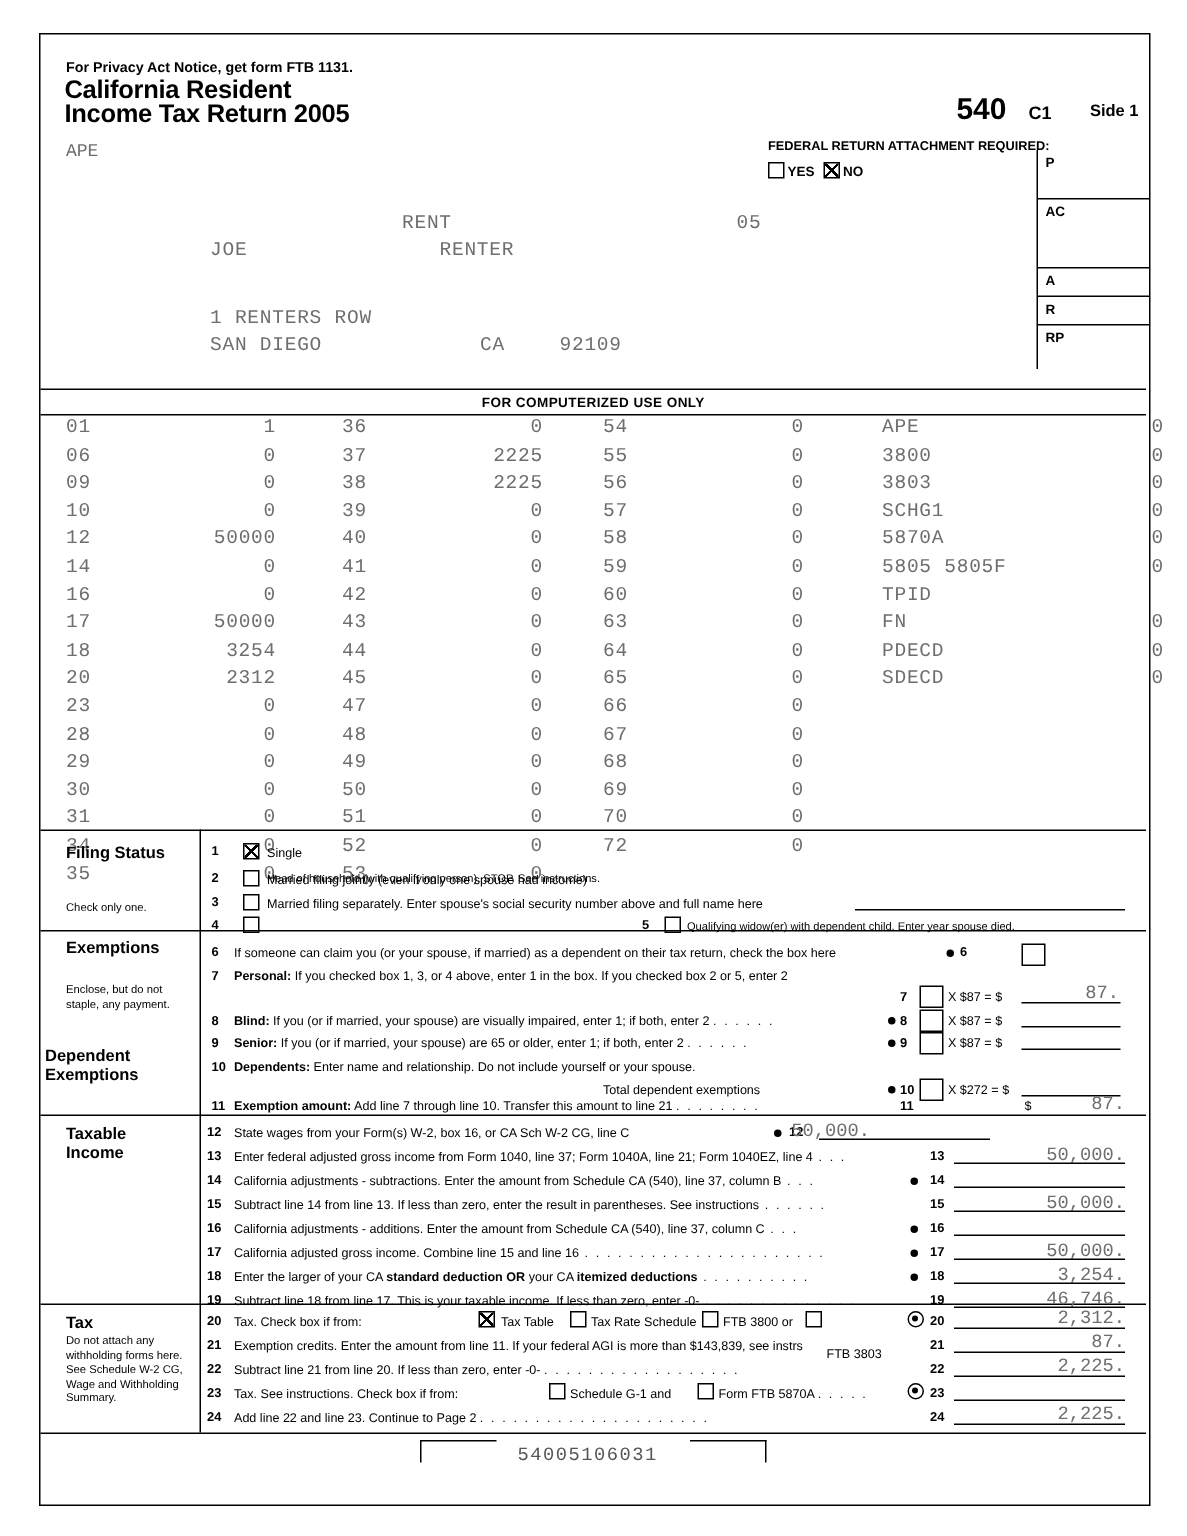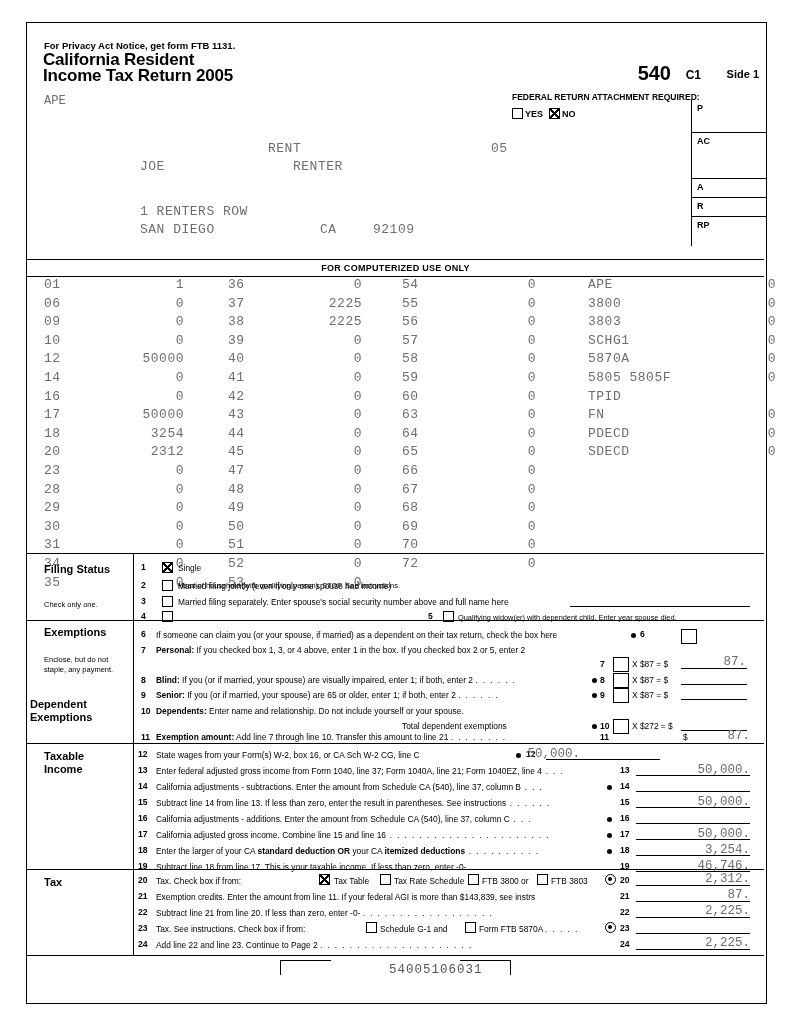--- a/index.html
+++ b/index.html
@@ -59,21 +59,21 @@
   .ln{position:absolute;font-size:8.4px;line-height:11px;}
   .ln b{font-weight:bold;}
   .num{position:absolute;font-size:8.6px;font-weight:bold;}
   .amt{position:absolute;font-family:"Liberation Mono",monospace;font-size:12.5px;color:#6e6e6e;text-align:right;}
   .uline{position:absolute;border-bottom:1px solid #000;height:0;}
   .bullet{position:absolute;width:5px;height:5px;border-radius:50%;background:#000;}
   .ring{position:absolute;width:9px;height:9px;border-radius:50%;border:1.3px solid #000;}
   .ring:after{content:"";position:absolute;left:1.8px;top:1.8px;width:4.6px;height:4.6px;border-radius:50%;background:#000;}
   .dots{letter-spacing:1.4px;}
   
-  .bc{position:absolute;left:345px;top:963px;font-family:"Liberation Mono",monospace;font-size:12.5px;color:#555;letter-spacing:1px;margin-left:44px;}
+  .bc{position:absolute;left:345px;top:963px;font-family:"Liberation Mono",monospace;font-size:12.5px;color:#555;letter-spacing:1px;}
   .bcL{position:absolute;border-top:1px solid #000;border-left:1px solid #000;}
   .bcR{position:absolute;border-top:1px solid #000;border-right:1px solid #000;}
 </style>
 </head>
 <body>
 
 <div class="page">
   <div class="frame"></div>
 
   <div class="privacy">For Privacy Act Notice, get form FTB 1131.</div>
@@ -421,31 +421,32 @@
       <div class="uline" style="left: 636px; top: 855px; width: 114px;"></div>
       <span class="bullet" style="left: 607px; top: 849px;"></span>
       <div class="num" style="left: 138px; top: 861px;">19</div>
       <div class="ln" style="left: 156px; top: 862px;">Subtract line 18 from line 17. This is your taxable income. If less than zero, enter -0-<span class="dots"> . . . . . . . . . . . . . .</span></div>
       <div class="num" style="left: 620px; top: 861px;">19</div>
       <div class="amt" style="left: 640px; top: 859px; width: 110px;">46,746.</div>
       <div class="uline" style="left: 636px; top: 871px; width: 114px;"></div>
     </div>
 
   <div class="sect-lbl" style="left:44px;top:876px">Tax</div>
+  <div class="sect-sub" style="left:44px;top:889px;width:86px">Do not attach any withholding forms here. See Schedule W-2 CG, Wage and Withholding Summary.</div>
 
   <div class="num" style="left:138px;top:875px">20</div>
   <div class="ln" style="left:156px;top:876px">Tax. Check box if from:</div>
   <span class="cbox x" style="position:absolute;left:319px;top:874px"></span>
   <div class="ln" style="left:334px;top:876px">Tax Table</div>
   <span class="cbox" style="position:absolute;left:380px;top:874px"></span>
   <div class="ln" style="left:394px;top:876px">Tax Rate Schedule</div>
   <span class="cbox" style="position:absolute;left:468px;top:874px"></span>
   <div class="ln" style="left:482px;top:876px">FTB 3800 or</div>
   <span class="cbox" style="position:absolute;left:537px;top:874px"></span>
-  <div class="ln" style="left:551px;top:876px">FTB 3803</div>
+  <div class="ln" style="left:551px;top:897px">FTB 3803</div>
   <span class="ring" style="left:605px;top:874px"></span>
   <div class="num" style="left:620px;top:875px">20</div>
   <div class="amt" style="left:640px;top:872px;width:110px">2,312.</div>
   <div class="uline" style="left:636px;top:885px;width:114px"></div>
 
   <div class="num" style="left:138px;top:891px">21</div>
   <div class="ln" style="left:156px;top:892px">Exemption credits. Enter the amount from line 11. If your federal AGI is more than $143,839, see instrs</div>
   <div class="num" style="left:620px;top:891px">21</div>
   <div class="amt" style="left:640px;top:888px;width:110px">87.</div>
   <div class="uline" style="left:636px;top:901px;width:114px"></div>

